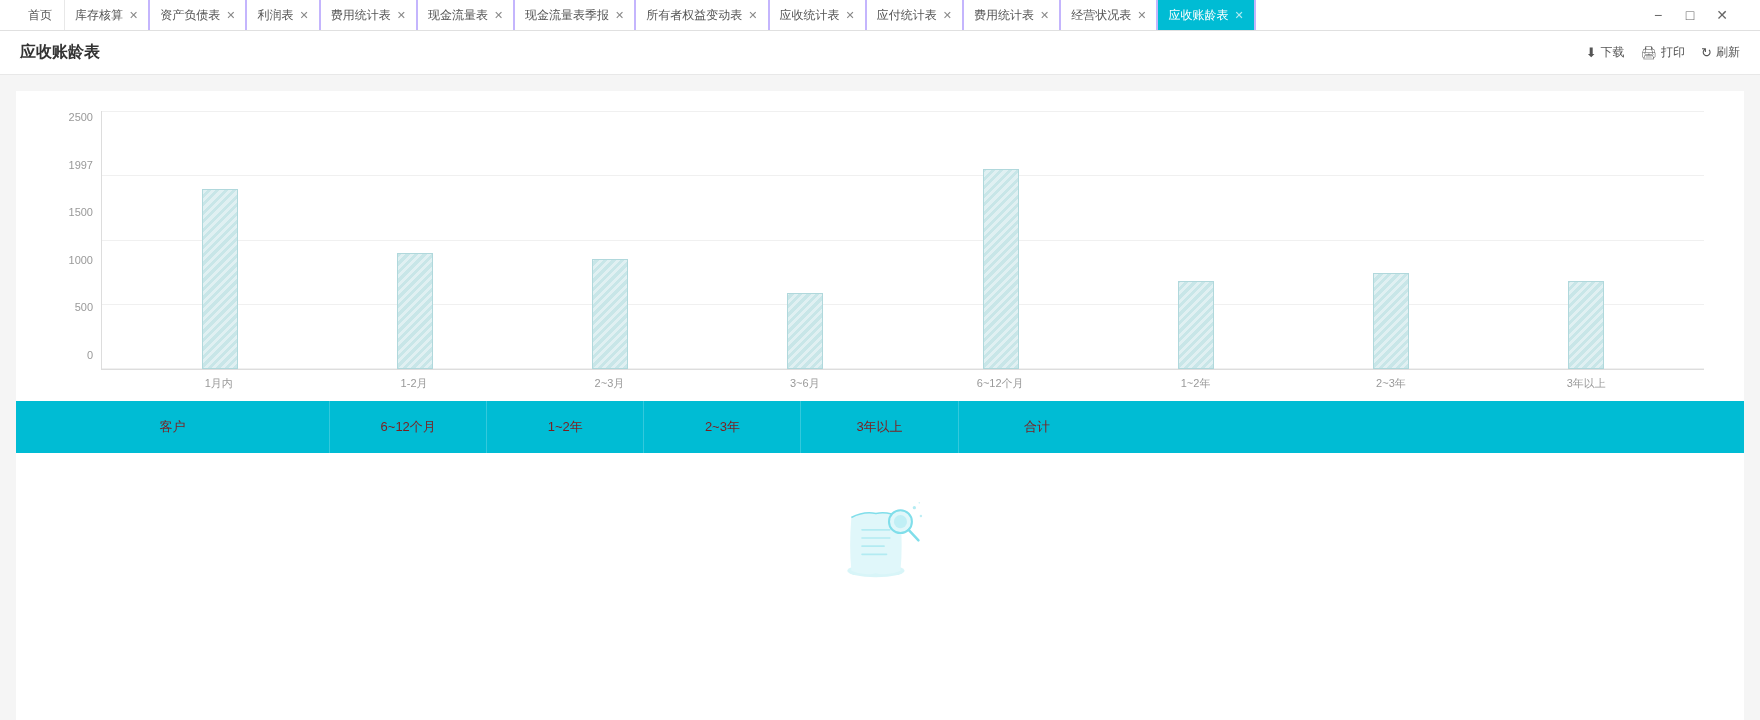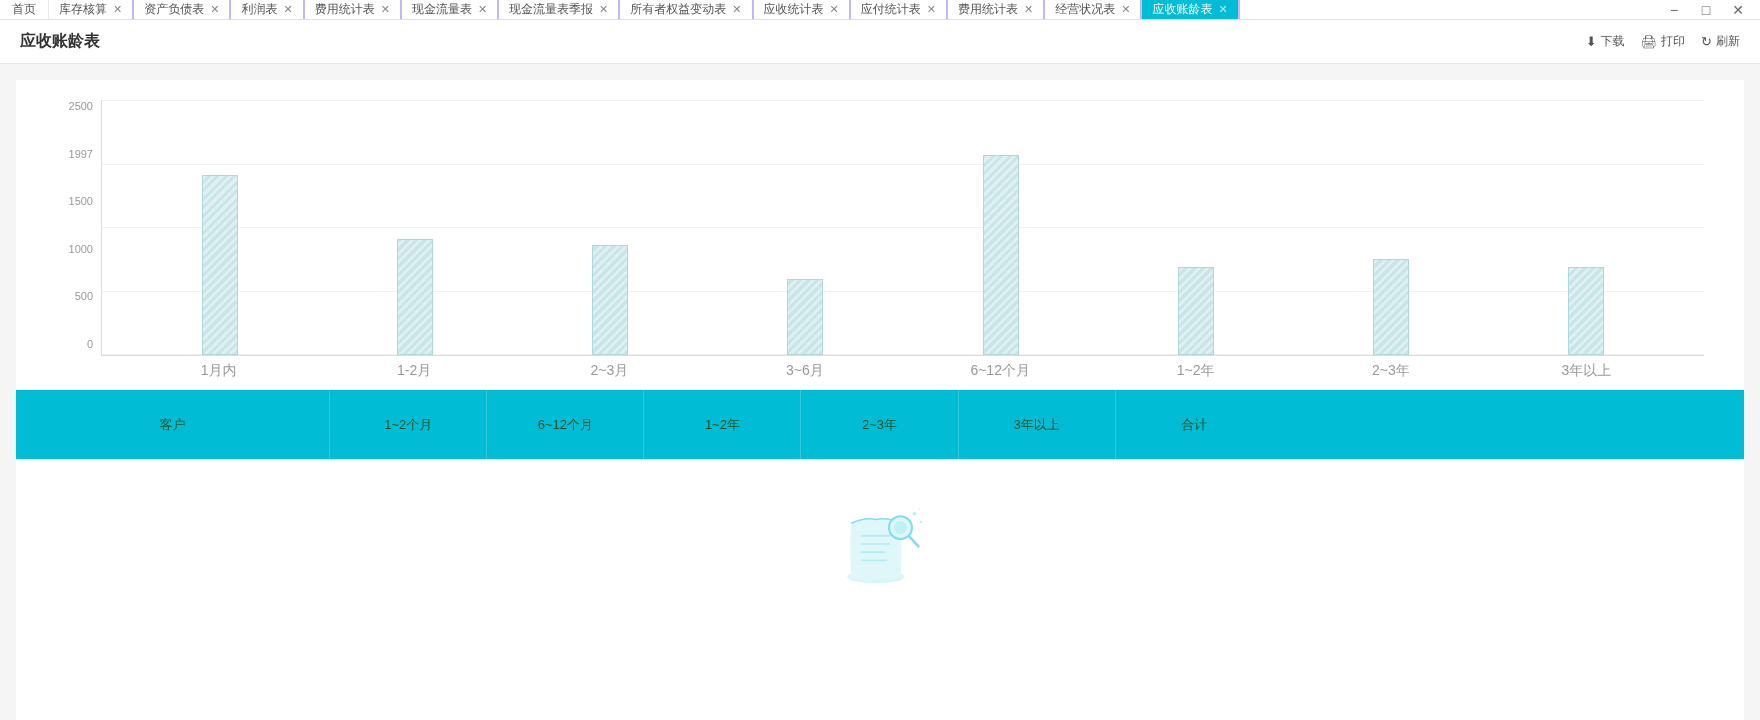--- a/index.html
+++ b/index.html
@@ -4,22 +4,22 @@
   <style>
     * { margin: 0; padding: 0; box-sizing: border-box; }
     body { font-family: "Microsoft YaHei", "PingFang SC", Arial, sans-serif; font-size: 12px; background: #f5f5f5; color: #333; overflow-x: hidden; }
 
     
     .tab-bar {
       display: flex;
       align-items: center;
       background: #fff;
       border-bottom: 1px solid #e0e0e0;
-      height: 20px;
-      padding: 0 0;
+      height: 31px;
+      padding: 0 16px;
       overflow-x: auto;
       white-space: nowrap;
       position: relative;
     }
     .tab-bar::-webkit-scrollbar { height: 0; }
     .tab-item {
       display: inline-flex;
       align-items: center;
       padding: 0 10px;
       height: 36px;
@@ -181,35 +181,35 @@
         #e0f0f2 3px,
         #e0f0f2 6px
       );
       border: 1px solid #b0d8dc;
       position: relative;
     }
     .x-labels {
       display: flex;
       justify-content: center;
       padding: 6px 20px 0 20px;
-      font-size: 14px;
+      font-size: 11px;
       color: #999;
     }
     .x-label {
       text-align: center;
       flex: 1;
     }
 
     
     .table-header {
       display: grid;
       grid-template-columns: 2fr 1fr 1fr 1fr 1fr 1fr 1fr 1fr 1fr 1fr;
       background: #00bcd4;
-      color: #14532d;
-      height: 69px;
+      color: #7f1d1d;
+      height: 52px;
       margin: 0;
     }
     .table-header-cell {
       display: flex;
       align-items: center;
       justify-content: center;
       font-size: 13px;
       font-weight: 500;
       border-right: 1px solid rgba(255,255,255,0.2);
       padding: 0 8px;
@@ -382,21 +382,20 @@
             <span class="x-label">1~2年</span>
             <span class="x-label">2~3年</span>
             <span class="x-label">3年以上</span>
           </div>
       </div>
     </div>
   </div>
 
   <div class="table-header" id="table-headers">
       <div class="table-header-cell">客户</div>
-      <div class="table-header-cell">1~2个月</div>
       <div class="table-header-cell">6~12个月</div>
       <div class="table-header-cell">1~2年</div>
       <div class="table-header-cell">2~3年</div>
       <div class="table-header-cell">3年以上</div>
       <div class="table-header-cell">合计</div>
     </div>
 
   <div class="empty-state">
     <div class="empty-icon">
       

